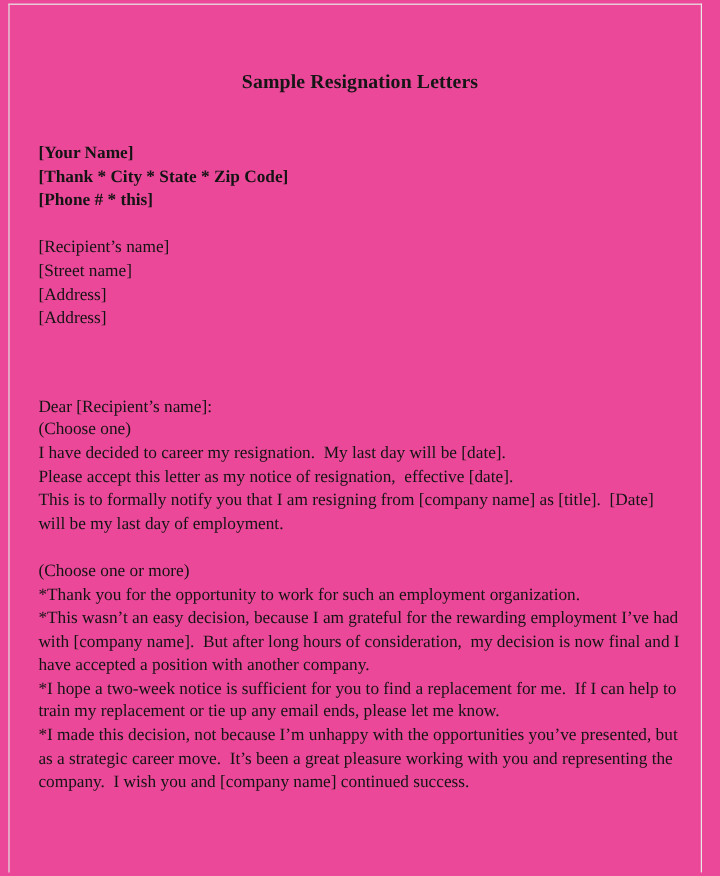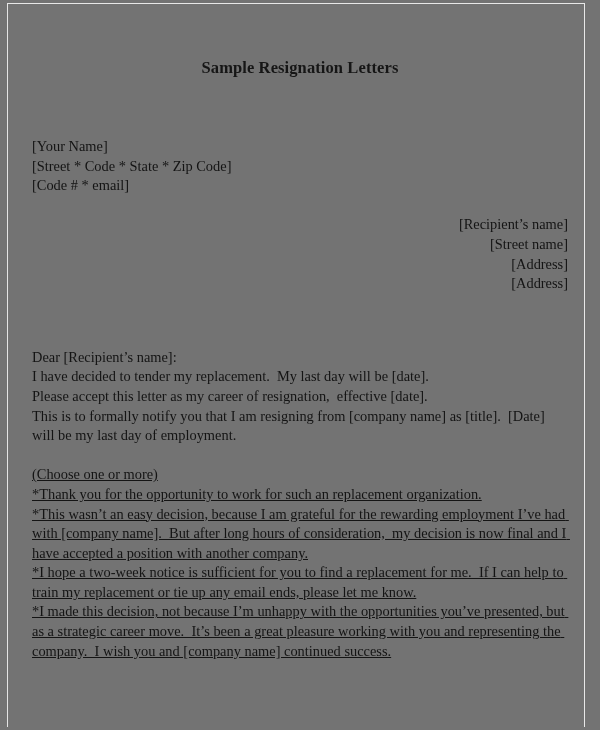--- a/index.html
+++ b/index.html
@@ -12,21 +12,21 @@
     height: 730px;
     overflow: hidden;
     font-family: "Liberation Serif", "DejaVu Serif", serif;
   }
 
   #page {
     position: relative;
     width: 600px;
     height: 730px;
     box-sizing: border-box;
-    background: #737373;
+    background: #ec4899;
   }
 
   
   #page-frame {
     position: absolute;
     left: 7px;
     top: 3px;
     width: 578px;
     height: 724px;
     border-top: 1px solid #e8e8e8;
@@ -58,60 +58,61 @@
     font-size: 14.4px;
     line-height: 19.6px;
   }
 
   .line {
     white-space: pre-wrap;
     margin: 0;
   }
 
   
-  .gap-sender   { margin-top: 59px; }
+  .gap-sender   { margin-top: 41px; font-weight: bold; }
   .gap-date     { margin-top: 19.6px; }
-  .gap-recip    { margin-top: 19.6px; text-align: right; }
+  .gap-recip    { margin-top: 19.6px; }
   .gap-salut    { margin-top: 54px; }
-  .gap-choose   { margin-top: 19.6px; text-decoration: underline; }
+  .gap-choose   { margin-top: 19.6px; }
 </style>
 </head>
 <body>
 
 <div id="page">
 
   <div id="page-frame"></div>
 
   <div id="doc-body">
 
     <h1 class="doc-title">Sample Resignation Letters</h1>
 
     <div class="block gap-sender">
       <p class="line">[Your Name]</p>
-      <p class="line">[Street * Code * State * Zip Code]</p>
-      <p class="line">[Code # * email]</p>
+      <p class="line">[Thank * City * State * Zip Code]</p>
+      <p class="line">[Phone # * this]</p>
     </div>
 
 
     <div class="block gap-recip">
       <p class="line">[Recipient’s name]</p>
       <p class="line">[Street name]</p>
       <p class="line">[Address]</p>
       <p class="line">[Address]</p>
     </div>
 
     <div class="block gap-salut">
       <p class="line">Dear [Recipient’s name]:</p>
-      <p class="line">I have decided to tender my replacement.  My last day will be [date].</p>
-      <p class="line">Please accept this letter as my career of resignation,  effective [date].</p>
+      <p class="line">(Choose one)</p>
+      <p class="line">I have decided to career my resignation.  My last day will be [date].</p>
+      <p class="line">Please accept this letter as my notice of resignation,  effective [date].</p>
       <p class="line">This is to formally notify you that I am resigning from [company name] as [title].  [Date] will be my last day of employment.</p>
     </div>
 
     <div class="block gap-choose">
       <p class="line">(Choose one or more)</p>
-      <p class="line">*Thank you for the opportunity to work for such an replacement organization.</p>
+      <p class="line">*Thank you for the opportunity to work for such an employment organization.</p>
       <p class="line">*This wasn’t an easy decision, because I am grateful for the rewarding employment I’ve had with [company name].  But after long hours of consideration,  my decision is now final and I have accepted a position with another company.</p>
       <p class="line">*I hope a two-week notice is sufficient for you to find a replacement for me.  If I can help to train my replacement or tie up any email ends, please let me know.</p>
       <p class="line">*I made this decision, not because I’m unhappy with the opportunities you’ve presented, but as a strategic career move.  It’s been a great pleasure working with you and representing the company.  I wish you and [company name] continued success.</p>
     </div>
 
   </div>
 </div>
 
 </body></html>

